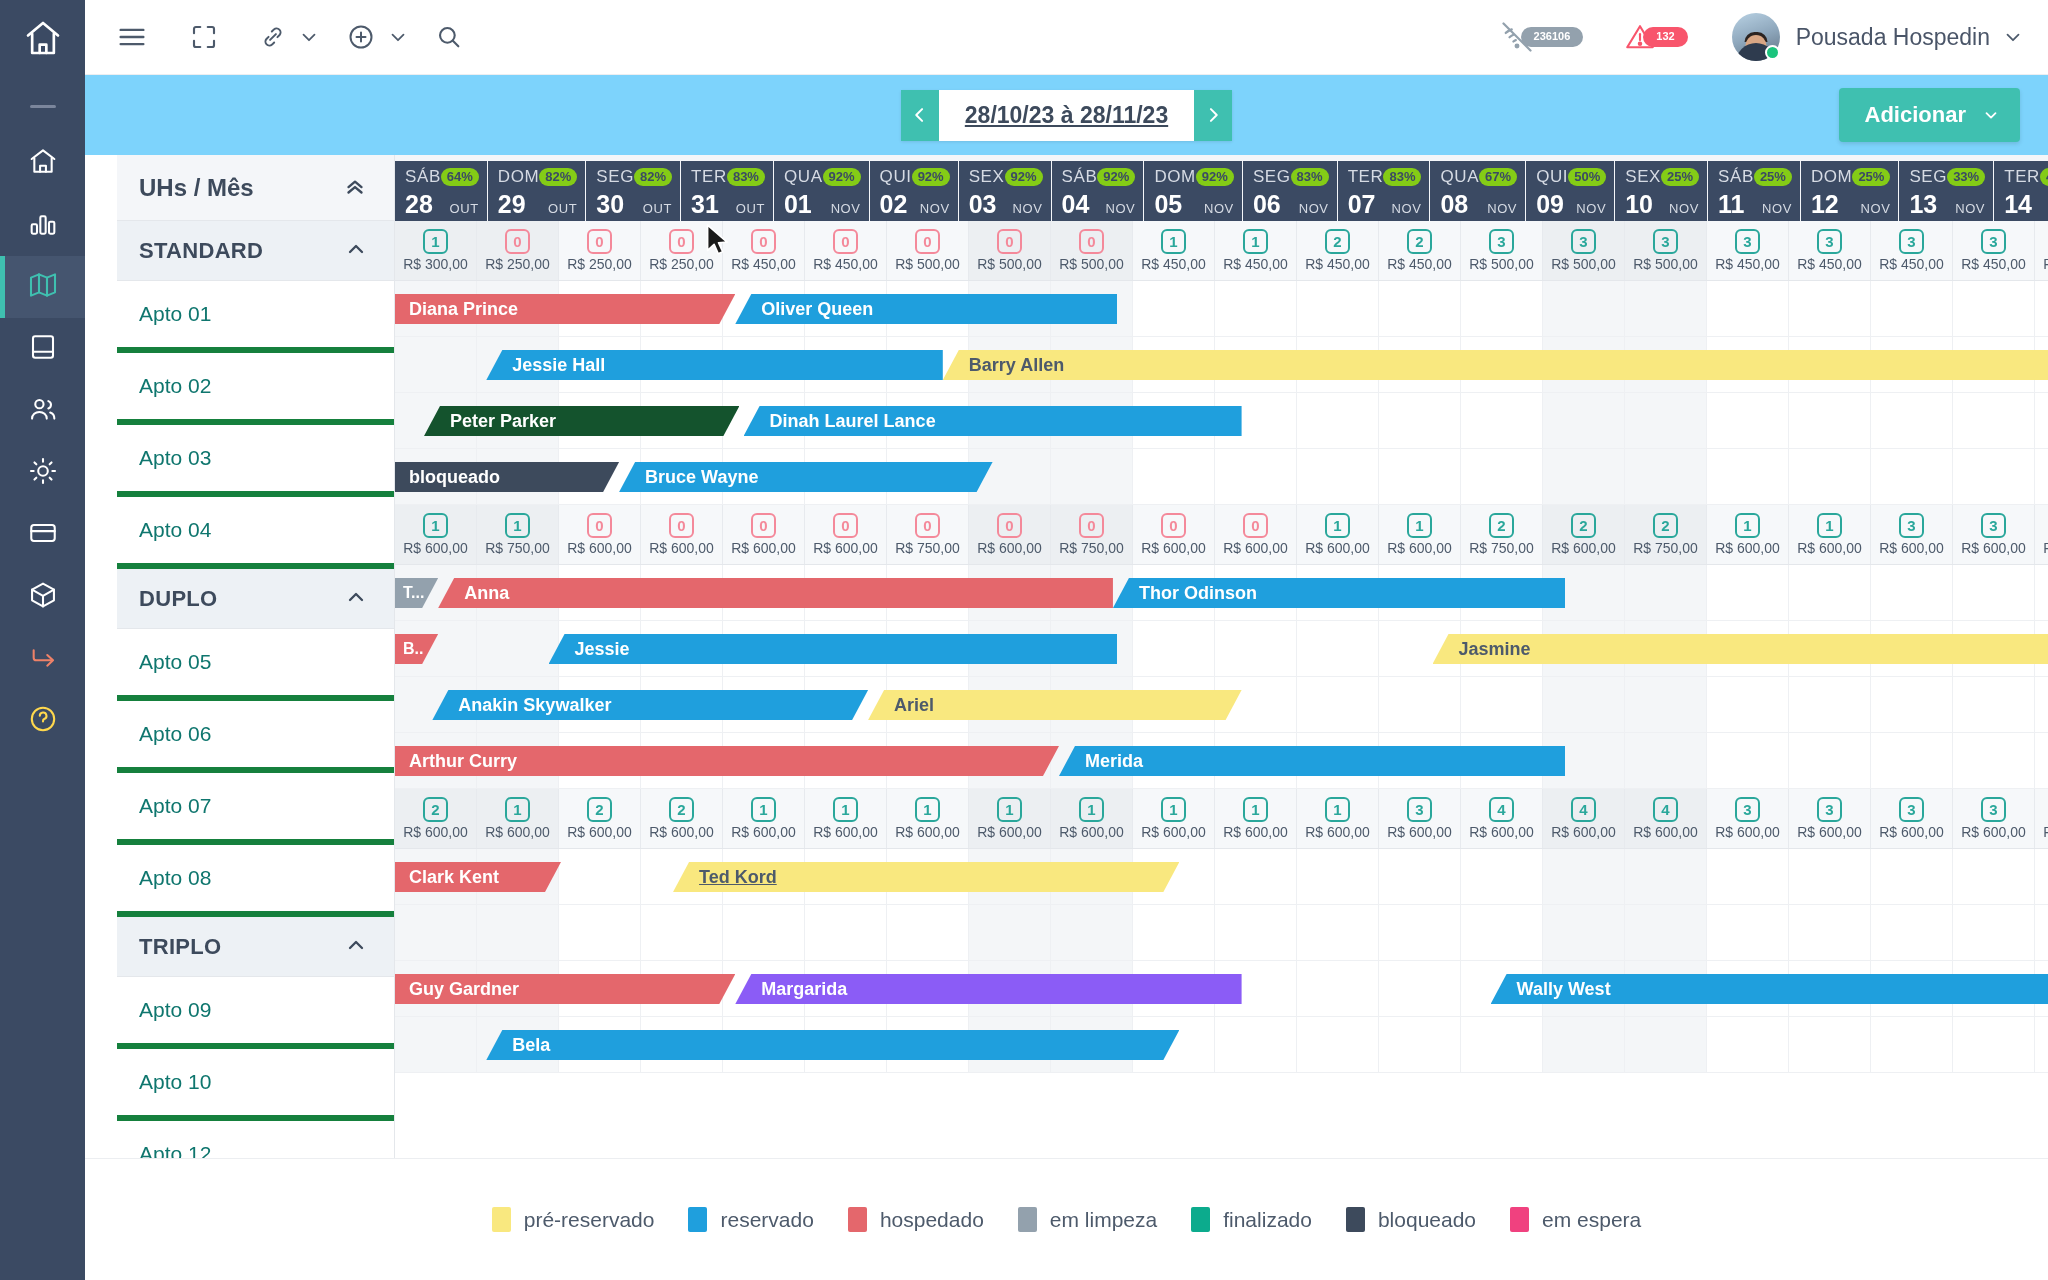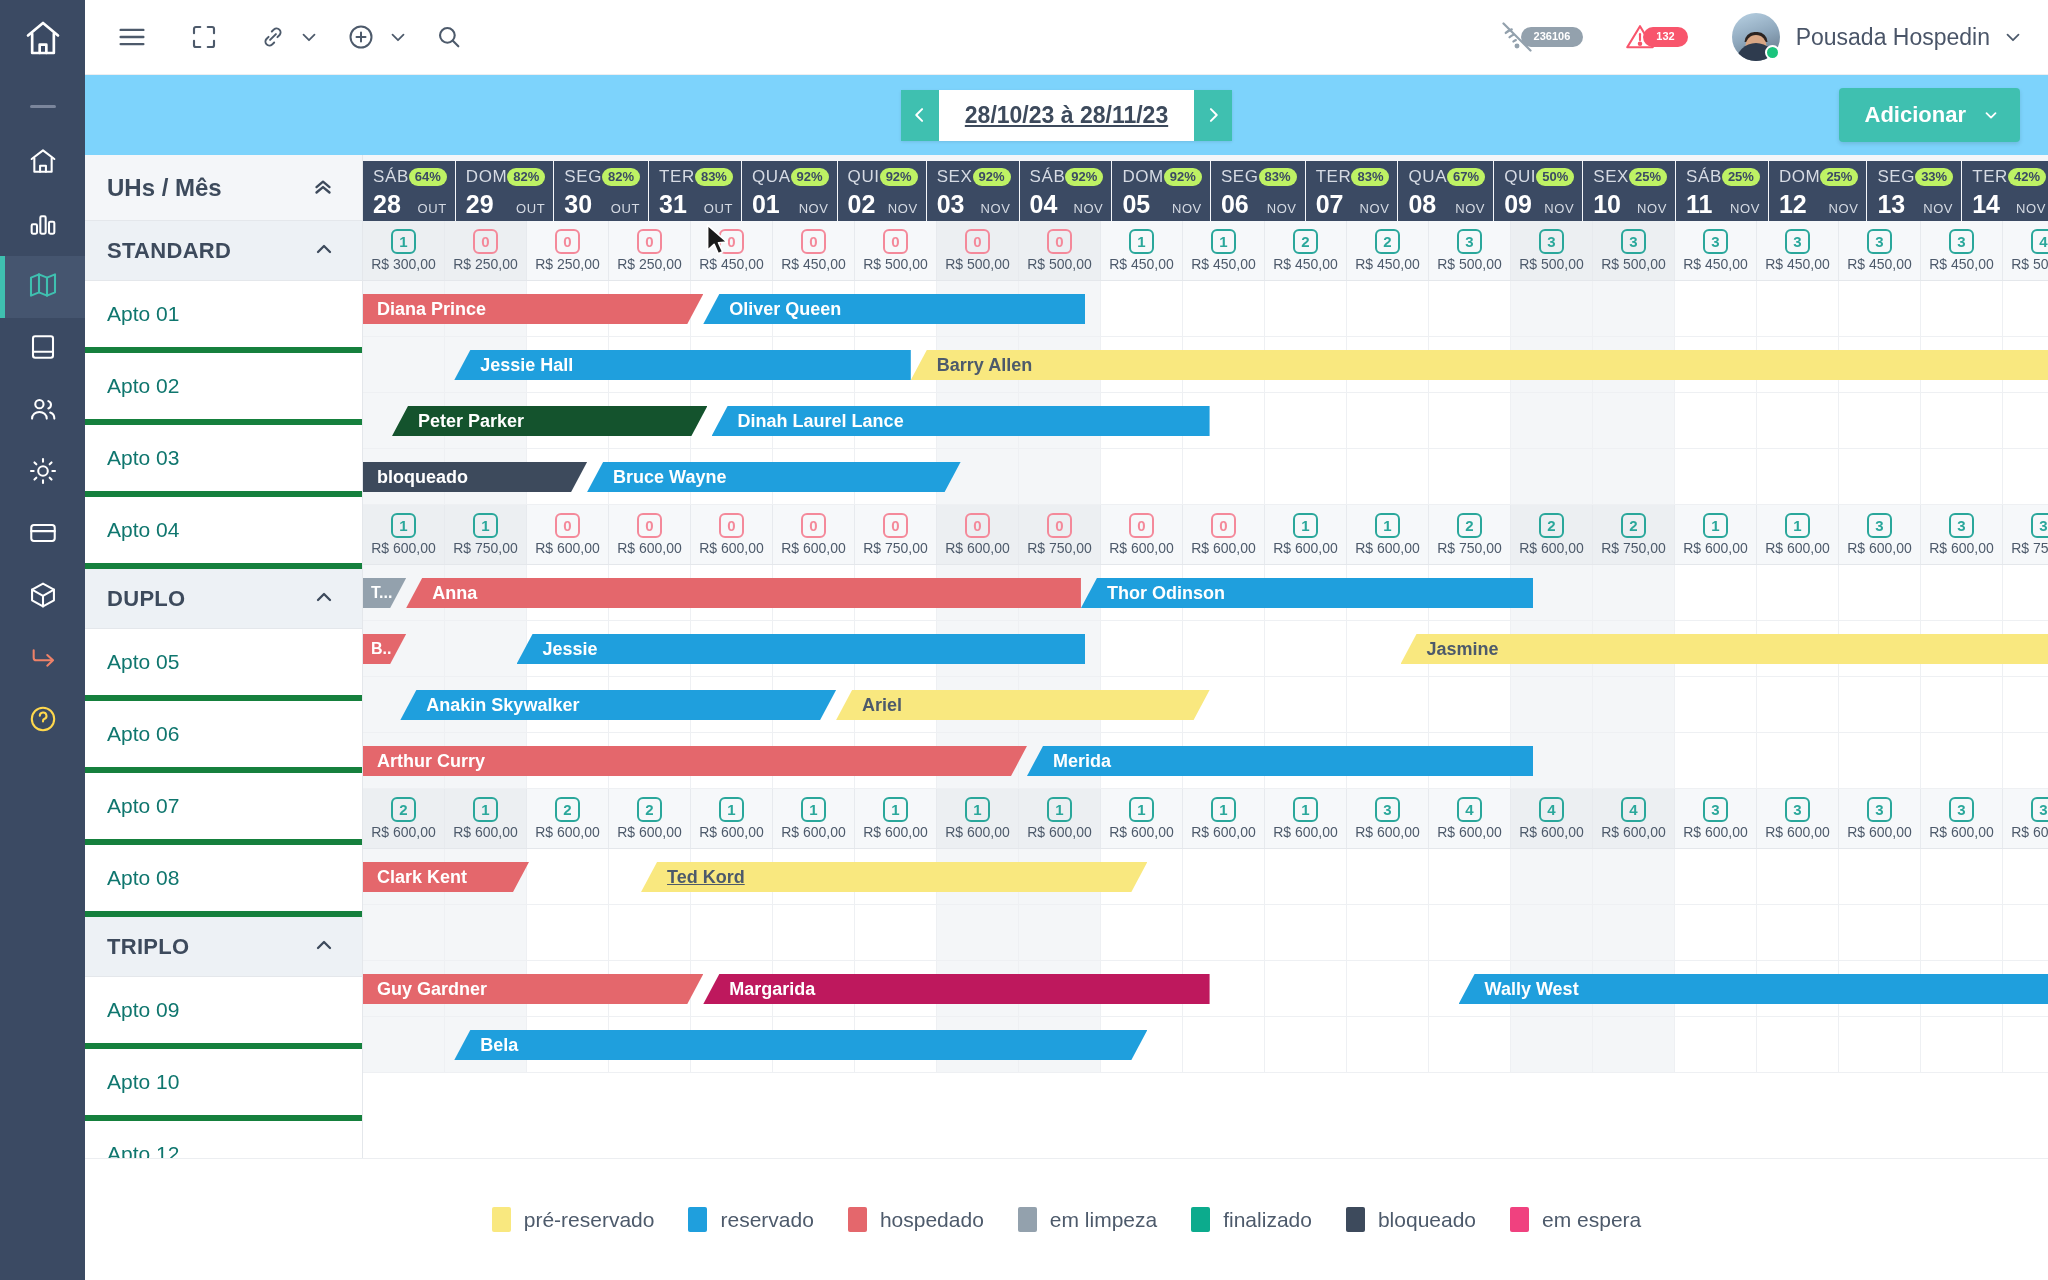--- a/index.html
+++ b/index.html
@@ -94,21 +94,21 @@
   }
   .add-btn {
     position: absolute; right: 28px; top: 50%; transform: translateY(-50%);
     background: #3fc0b0; color: #fff; font-size: 22px; font-weight: 600;
     border: none; border-radius: 4px; padding: 14px 20px 14px 26px;
     display: flex; align-items: center; gap: 16px; cursor: pointer;
     box-shadow: 0 2px 4px rgba(0,0,0,.12);
   }
 
   
-  .gridwrap { flex: 1; position: relative; overflow: hidden; background: #fff; }
+  .gridwrap { flex: 1; position: relative; overflow: hidden; background: #fff; margin-left: 32px; }
   .grid { display: flex; width: 100%; height: 100%; }
   .labelcol { width: 278px; flex: 0 0 278px; border-right: 1px solid #e4e7eb; }
   .datacol { flex: 1; position: relative; overflow: hidden; }
 
   .hdr-label {
     height: 66px; display: flex; align-items: center; justify-content: space-between;
     padding: 0 26px 0 22px; background: #f4f6f9; border-bottom: 1px solid #e4e7eb;
   }
   .hdr-label .t { font-size: 24px; font-weight: 700; color: #3d4a5c; }
 
@@ -125,21 +125,21 @@
 
   
   .dates { height: 66px; display: flex; background: #f4f6f9; padding: 6px 0 0 0; }
   .dcell {
     flex: 0 0 82px; background: #3b4a63; color: #fff; margin-right: 1px;
     padding: 6px 8px 4px 10px; display: flex; flex-direction: column; justify-content: space-between;
   }
   .dcell .r1 { display: flex; align-items: center; justify-content: space-between; }
   .dcell .dow { font-size: 17px; letter-spacing: .6px; color: #d6dbe4; }
   .dcell .pct {
-    background: #bef264; color: #3b4a63; font-size: 13px; font-weight: 700;
+    background: #84cc16; color: #3b4a63; font-size: 13px; font-weight: 700;
     border-radius: 9px; padding: 1px 6px; line-height: 1.3;
   }
   .dcell .r2 { display: flex; align-items: baseline; justify-content: space-between; }
   .dcell .day { font-size: 25px; font-weight: 700; line-height: 1; }
   .dcell .mon { font-size: 13px; letter-spacing: .6px; color: #d6dbe4; }
 
   
   .prices { height: 60px; display: flex; border-bottom: 1px solid #e4e7eb; }
   .pcell {
     flex: 0 0 82px; border-right: 1px solid #e7eaee; background: #f6f8fa;
@@ -1157,21 +1157,21 @@
                 <div class="bcell"></div>
                 <div class="bcell"></div>
                 <div class="bcell wknd"></div>
                 <div class="bcell wknd"></div>
                 <div class="bcell"></div>
                 <div class="bcell"></div>
                 <div class="bcell"></div>
                 <div class="bcell"></div>
                 <div class="bcell"></div>
                 <div class="bar skew-r" style="left: 0px; width: 340.3px; background: rgb(228, 103, 108);">Guy Gardner</div>
-                <div class="bar skew-l" style="left: 340.3px; width: 506.3px; background: #be185d;">Margarida</div>
+                <div class="bar skew-l" style="left: 340.3px; width: 506.3px; background: #8b5cf6;">Margarida</div>
                 <div class="bar skew-l" style="left: 1095.6px; width: 647.4px; background: rgb(31, 159, 221);">Wally West</div>
               </div>
               <div class="brow">
                 <div class="bcell wknd"></div>
                 <div class="bcell wknd"></div>
                 <div class="bcell"></div>
                 <div class="bcell"></div>
                 <div class="bcell"></div>
                 <div class="bcell"></div>
                 <div class="bcell"></div>

